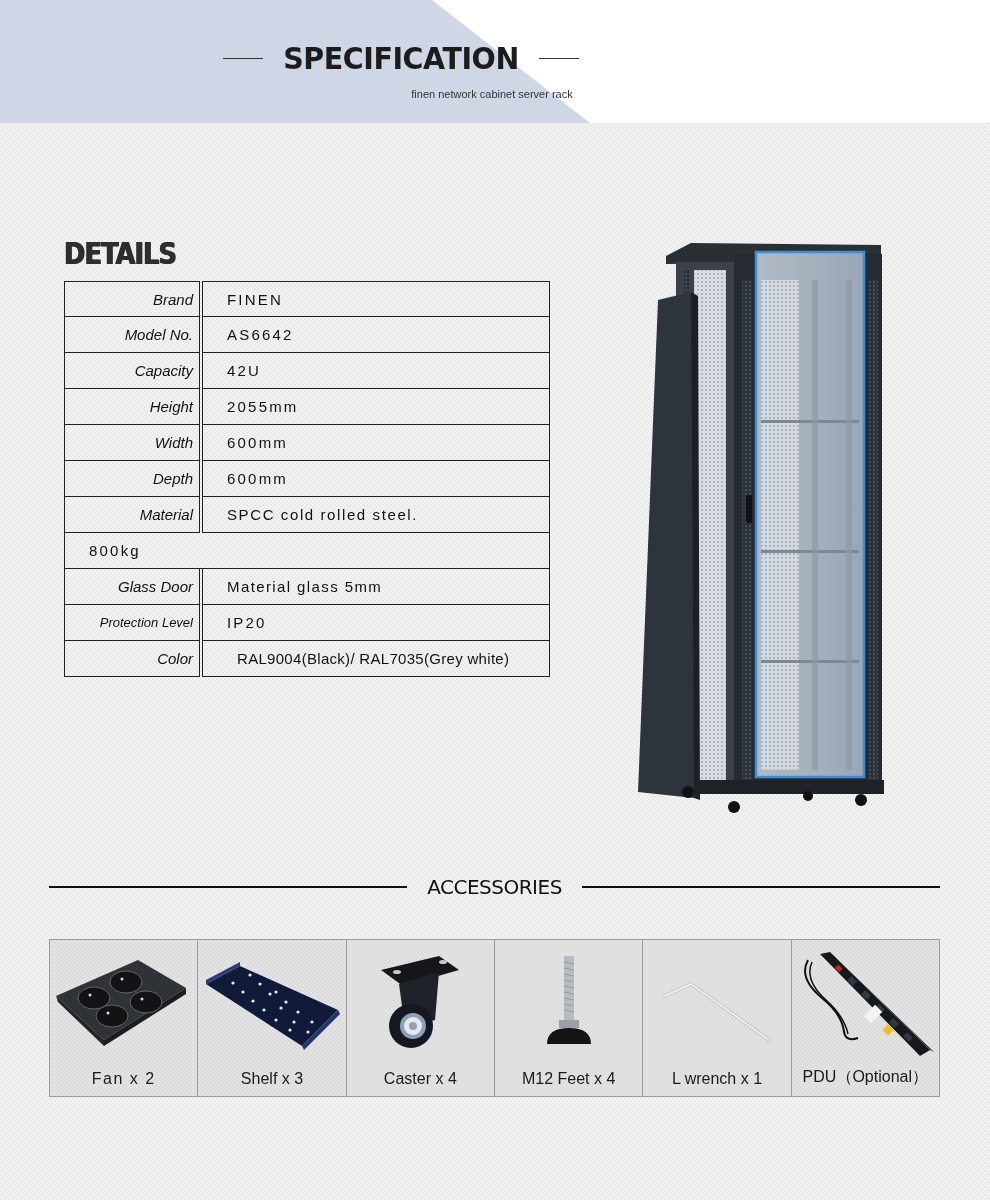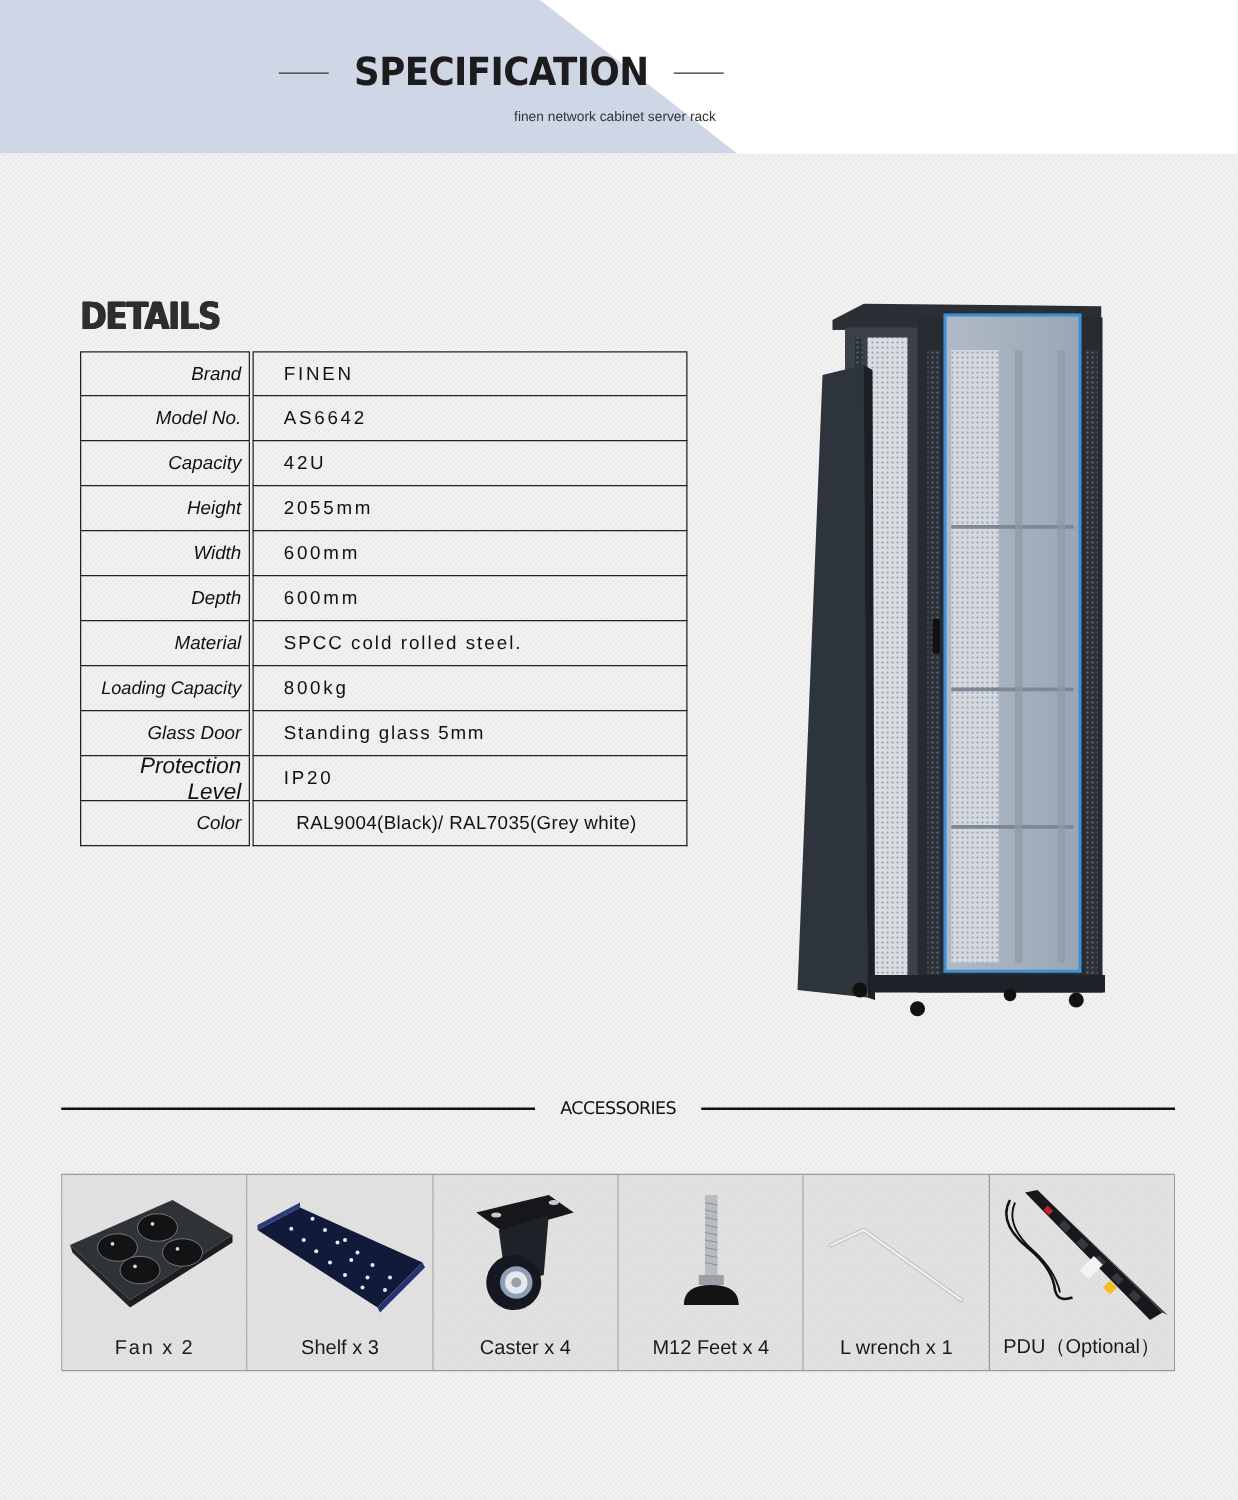--- a/index.html
+++ b/index.html
@@ -74,21 +74,21 @@
   .spec-value.tight { letter-spacing: 0.3px; padding-left: 34px; }
   
   .rack { position: absolute; left: 636px; top: 240px; width: 250px; height: 575px; }
   
   .acc-heading-wrap {
     position: absolute; left: 49px; top: 873px; width: 891px; height: 28px;
     display: flex; align-items: center;
   }
   .acc-line { flex: 1; height: 1.5px; background: #111; }
   .acc-title {
-    padding: 0 20px; font-size: 14px; color: #111;
+    padding: 0 20px; font-size: 20px; color: #111;
     font-family: "DejaVu Sans", sans-serif; letter-spacing: -0.5px;
   }
   .acc-grid {
     position: absolute; left: 49px; top: 939px; width: 891px; height: 158px;
     display: flex; border: 1px solid #9a9a9a; box-sizing: border-box;
   }
   .acc-cell {
     flex: 1; position: relative; background: #e3e3e3;
     border-right: 1px solid #9a9a9a; box-sizing: border-box;
     background-image:
@@ -142,29 +142,28 @@
   </div>
   <div class="spec-row">
     <div class="spec-label">Depth</div>
     <div class="spec-value">600mm</div>
   </div>
   <div class="spec-row">
     <div class="spec-label">Material</div>
     <div class="spec-value" style="letter-spacing:1.6px">SPCC cold rolled steel.</div>
   </div>
   <div class="spec-row">
-    <div class="spec-label" style="font-size:14.5px">Loading Capacity</div>
     <div class="spec-value">800kg</div>
   </div>
   <div class="spec-row">
     <div class="spec-label">Glass Door</div>
-    <div class="spec-value" style="letter-spacing:1.4px">Standing glass 5mm</div>
-  </div>
-  <div class="spec-row">
-    <div class="spec-label" style="font-size:18px">Protection Level</div>
+    <div class="spec-value" style="letter-spacing:1.4px">Material glass 5mm</div>
+  </div>
+  <div class="spec-row">
+    <div class="spec-label" style="font-size:13px">Protection Level</div>
     <div class="spec-value">IP20</div>
   </div>
   <div class="spec-row">
     <div class="spec-label">Color</div>
     <div class="spec-value tight">RAL9004(Black)/ RAL7035(Grey white)</div>
   </div>
 </div>
 
 <div class="rack">
   <svg width="250" height="575" viewBox="0 0 250 575" xmlns="http://www.w3.org/2000/svg">

